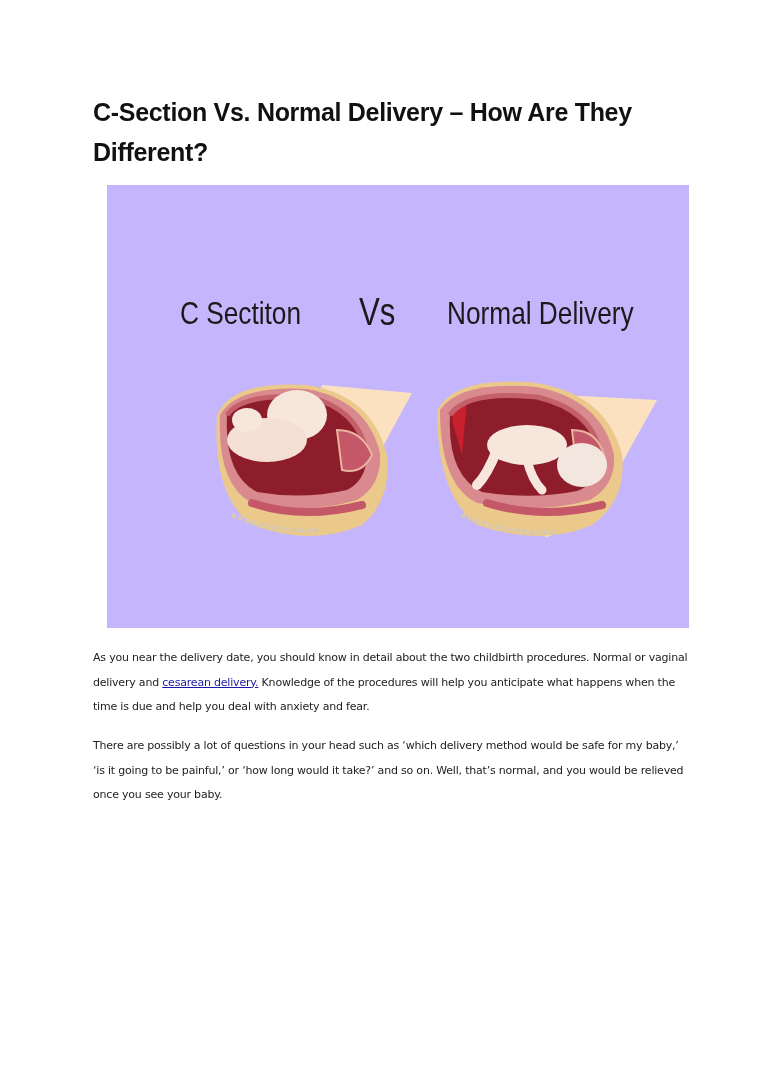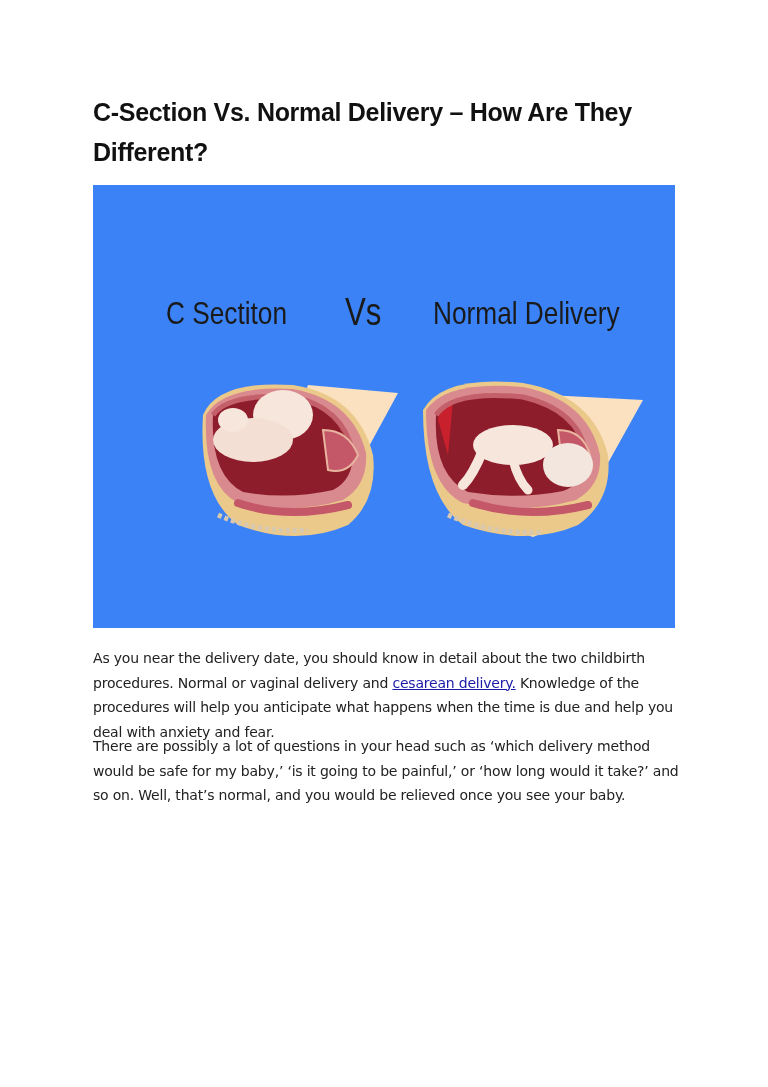--- a/index.html
+++ b/index.html
@@ -29,25 +29,25 @@
       margin: 0;
       font-family: "Liberation Sans", sans-serif;
       font-weight: bold;
       font-size: 25px;
       line-height: 40px;
       color: #111111;
       letter-spacing: -0.3px;
     }
     .hero {
       position: absolute;
-      left: 93px;
+      left: 107px;
       top: 185px;
       width: 582px;
       height: 443px;
-      background: #3b82f6;
+      background: #c4b5fd;
       overflow: hidden;
     }
     .hero-label {
       position: absolute;
       font-family: "Liberation Sans", sans-serif;
       color: #1a1a1a;
       transform: scaleX(0.82);
       transform-origin: left center;
       white-space: nowrap;
     }
@@ -58,21 +58,21 @@
       position: absolute;
     }
     .illus.left { left: 105px; top: 190px; }
     .illus.right { left: 325px; top: 190px; }
     .body-text {
       position: absolute;
       left: 93px;
       width: 600px;
       margin: 0;
       font-family: "DejaVu Sans", sans-serif;
-      font-size: 14px;
+      font-size: 11px;
       line-height: 24.5px;
       color: #222222;
       letter-spacing: -0.2px;
     }
     .p1 { top: 646px; }
     .p2 { top: 734px; }
     a.link {
       color: #1a1aa6;
       text-decoration: underline;
     }

